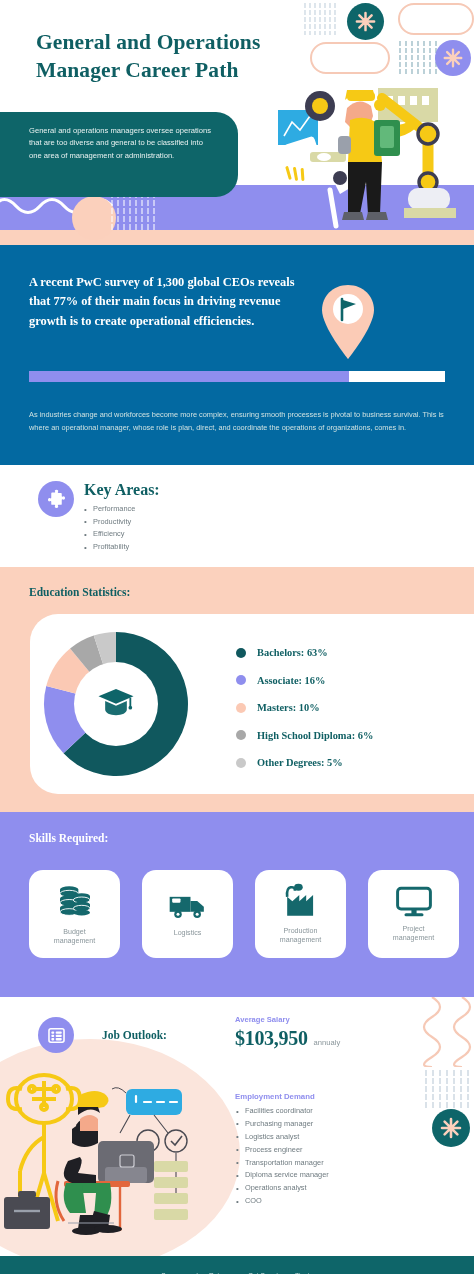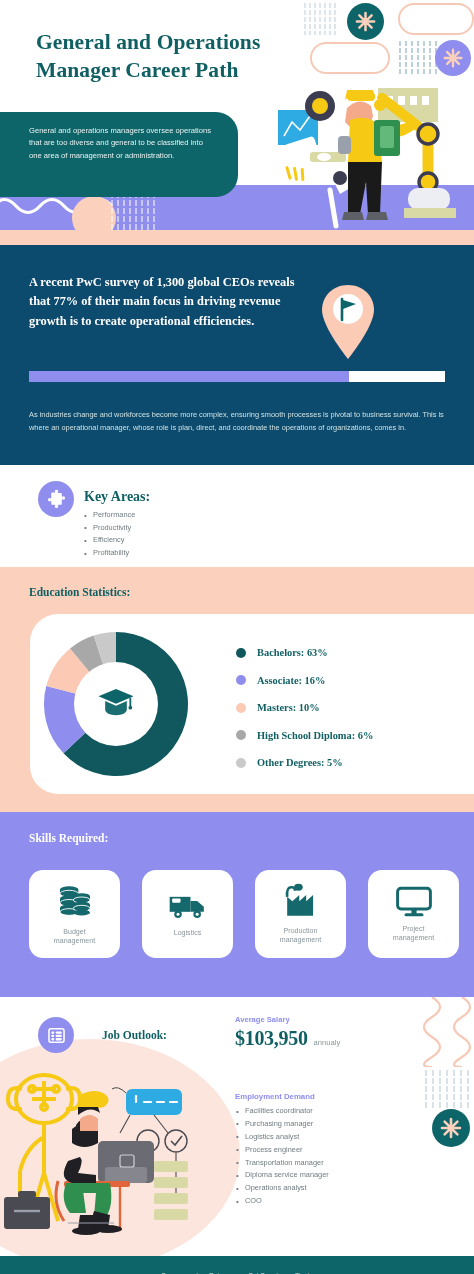--- a/index.html
+++ b/index.html
@@ -38,21 +38,21 @@
   .hatch { position: absolute; opacity: .95; }
   .cloud-outline {
     position: absolute; border: 2px solid #f6c9b6; border-radius: 40px; background: #fff;
   }
   .circ { position: absolute; border-radius: 50%; }
   .asterisk { position: absolute; }
   .hero-wave { position: absolute; }
   .peach-dot-lg { position: absolute; width: 44px; height: 44px; border-radius: 50%; background: #fbd0bc; }
 
   
-  .banner { position: relative; width: 474px; height: 220px; background: #0c4a6e; overflow: hidden; }
+  .banner { position: relative; width: 474px; height: 220px; background: #0369a1; overflow: hidden; }
   .banner-head {
     position: absolute; left: 29px; top: 28px; width: 270px;
     font-family: "Liberation Serif", serif;
     font-weight: bold; font-size: 12.4px; line-height: 1.56; color: #ffffff;
   }
   .pin { position: absolute; left: 320px; top: 38px; }
   .progress-track {
     position: absolute; left: 29px; top: 371px; width: 416px; height: 11px;
     background: #ffffff;
   }
@@ -64,21 +64,21 @@
 
   
   .kr { position: relative; width: 474px; height: 102px; background: #ffffff; }
   .kr-col { position: absolute; top: 16px; display: flex; gap: 10px; }
   .kr-badge {
     width: 36px; height: 36px; border-radius: 50%; background: #8f8eee;
     display: flex; align-items: center; justify-content: center; flex: 0 0 auto;
   }
   .kr-title {
     font-family: "Liberation Serif", serif; font-weight: bold;
-    font-size: 14px; color: #0f5f63; margin-bottom: 4px; margin-top: 8px;
+    font-size: 16px; color: #0f5f63; margin-bottom: 4px; margin-top: 0;
   }
   .kr-list { list-style: none; }
   .kr-list li {
     font-size: 7.4px; color: #6f7b80; line-height: 1.72; position: relative; padding-left: 9px;
   }
   .kr-list li::before {
     content: "•"; position: absolute; left: 0; top: -0.5px; color: #6f7b80; font-size: 8px;
   }
 
   

